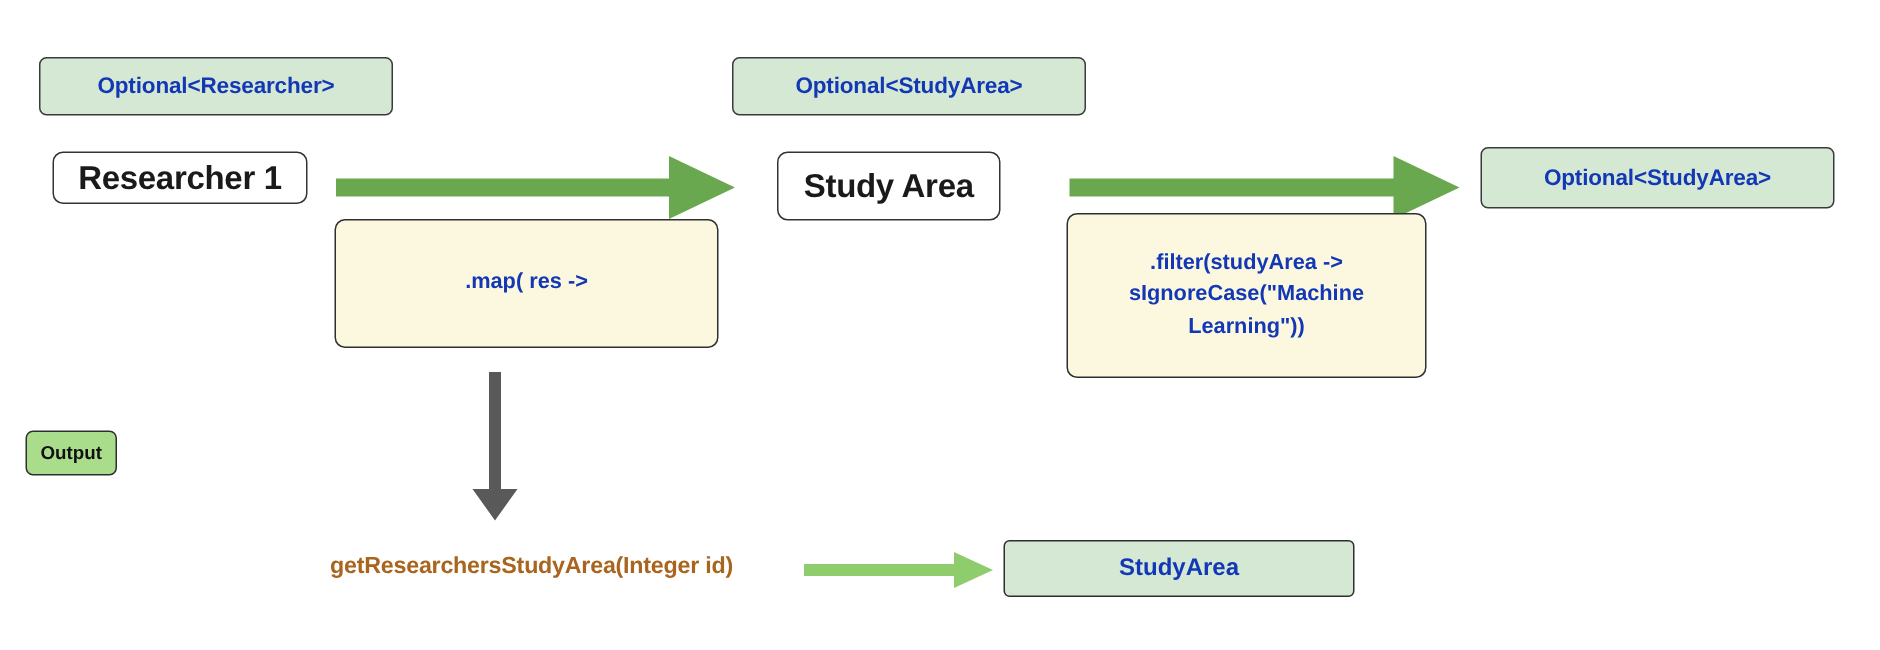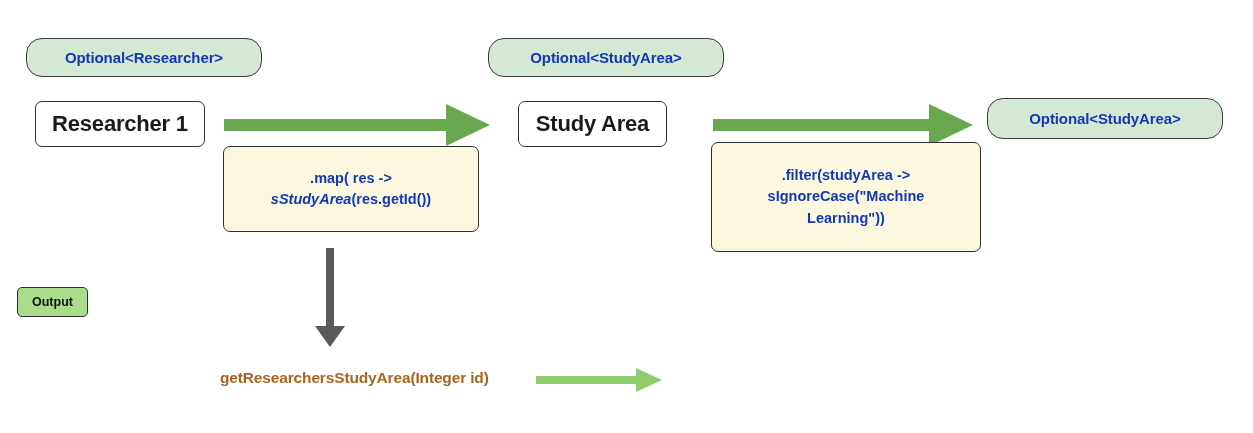--- a/index.html
+++ b/index.html
@@ -27,21 +27,21 @@
     display: flex;
     align-items: center;
     justify-content: center;
     text-align: center;
   }
 
   
   .chip {
     background: #d5e8d4;
     border: 1.4px solid #3a3a3a;
-    border-radius: 16px;
+    border-radius: 5px;
     color: #1338b5;
     font-weight: bold;
     font-size: 15px;
     letter-spacing: -0.1px;
   }
 
   
   .chip-output {
     background: #a9dd8c;
     border: 1.4px solid #2e2e2e;
@@ -110,75 +110,75 @@
 </style>
 </head>
 <body>
 
 <div class="canvas">
 
   <div class="node chip" style="left:26px; top:38px; width:236px; height:39px;">
     <span>Optional&lt;Researcher&gt;</span>
   </div>
 
-  <div class="node entity" style="left:35px; top:101px; width:170px; height:46px;">
+  <div class="node entity" style="left:35px; top:101px; width:170px; height:35px;">
     <span>Researcher 1</span>
   </div>
 
   <div class="arrow" style="left:224px; top:102px; width:268px; height:46px;">
     <svg width="268" height="46" viewBox="0 0 268 46">
       <path d="M0 17 L222 17 L222 2 L266 23 L222 44 L222 29 L0 29 Z" fill="#6aa84f"></path>
     </svg>
   </div>
 
   <div class="node note" style="left:223px; top:146px; width:256px; height:86px;">
     <div>
       <span>.</span><span>map( res -&gt;</span>
-    </div>
-    <div>
-      <span class="ital">sStudyArea</span><span>(res.getId())</span>
     </div>
   </div>
 
   <div class="node chip" style="left:488px; top:38px; width:236px; height:39px;">
     <span>Optional&lt;StudyArea&gt;</span>
   </div>
 
   <div class="node entity" style="left:518px; top:101px; width:149px; height:46px;">
     <span>Study Area</span>
   </div>
 
   <div class="arrow" style="left:713px; top:102px; width:262px; height:46px;">
     <svg width="262" height="46" viewBox="0 0 262 46">
       <path d="M0 17 L216 17 L216 2 L260 23 L216 44 L216 29 L0 29 Z" fill="#6aa84f"></path>
     </svg>
   </div>
 
-  <div class="node note" style="left:711px; top:142px; width:270px; height:110px;">
+  <div class="node note" style="left:711px; top:142px; width:240px; height:110px;">
     <div>.filter(studyArea -&gt;</div>
     <div>sIgnoreCase("Machine</div>
     <div>Learning"))</div>
   </div>
 
   <div class="node chip" style="left:987px; top:98px; width:236px; height:41px;">
     <span>Optional&lt;StudyArea&gt;</span>
   </div>
 
-  <div class="node chip-output" style="left:17px; top:287px; width:71px; height:30px;">
+  <div class="node chip-output" style="left:17px; top:287px; width:61px; height:30px;">
     <span>Output</span>
   </div>
 
   <div class="arrow" style="left:312px; top:248px; width:36px; height:100px;">
     <svg width="36" height="100" viewBox="0 0 36 100">
       <path d="M14 0 L22 0 L22 78 L33 78 L18 99 L3 78 L14 78 Z" fill="#595959"></path>
     </svg>
   </div>
 
   <div class="signature" style="left:204px; top:369px;">getResearchersStudyArea(Integer id)</div>
 
   <div class="arrow" style="left:536px; top:367px; width:128px; height:26px;">
     <svg width="128" height="26" viewBox="0 0 128 26">
       <path d="M0 9 L100 9 L100 1 L126 13 L100 25 L100 17 L0 17 Z" fill="#8fcc6b"></path>
     </svg>
   </div>
 
+  <div class="node chip-result" style="left:669px; top:360px; width:234px; height:38px;">
+    <span>StudyArea</span>
+  </div>
 
 </div>
 
 </body></html>

